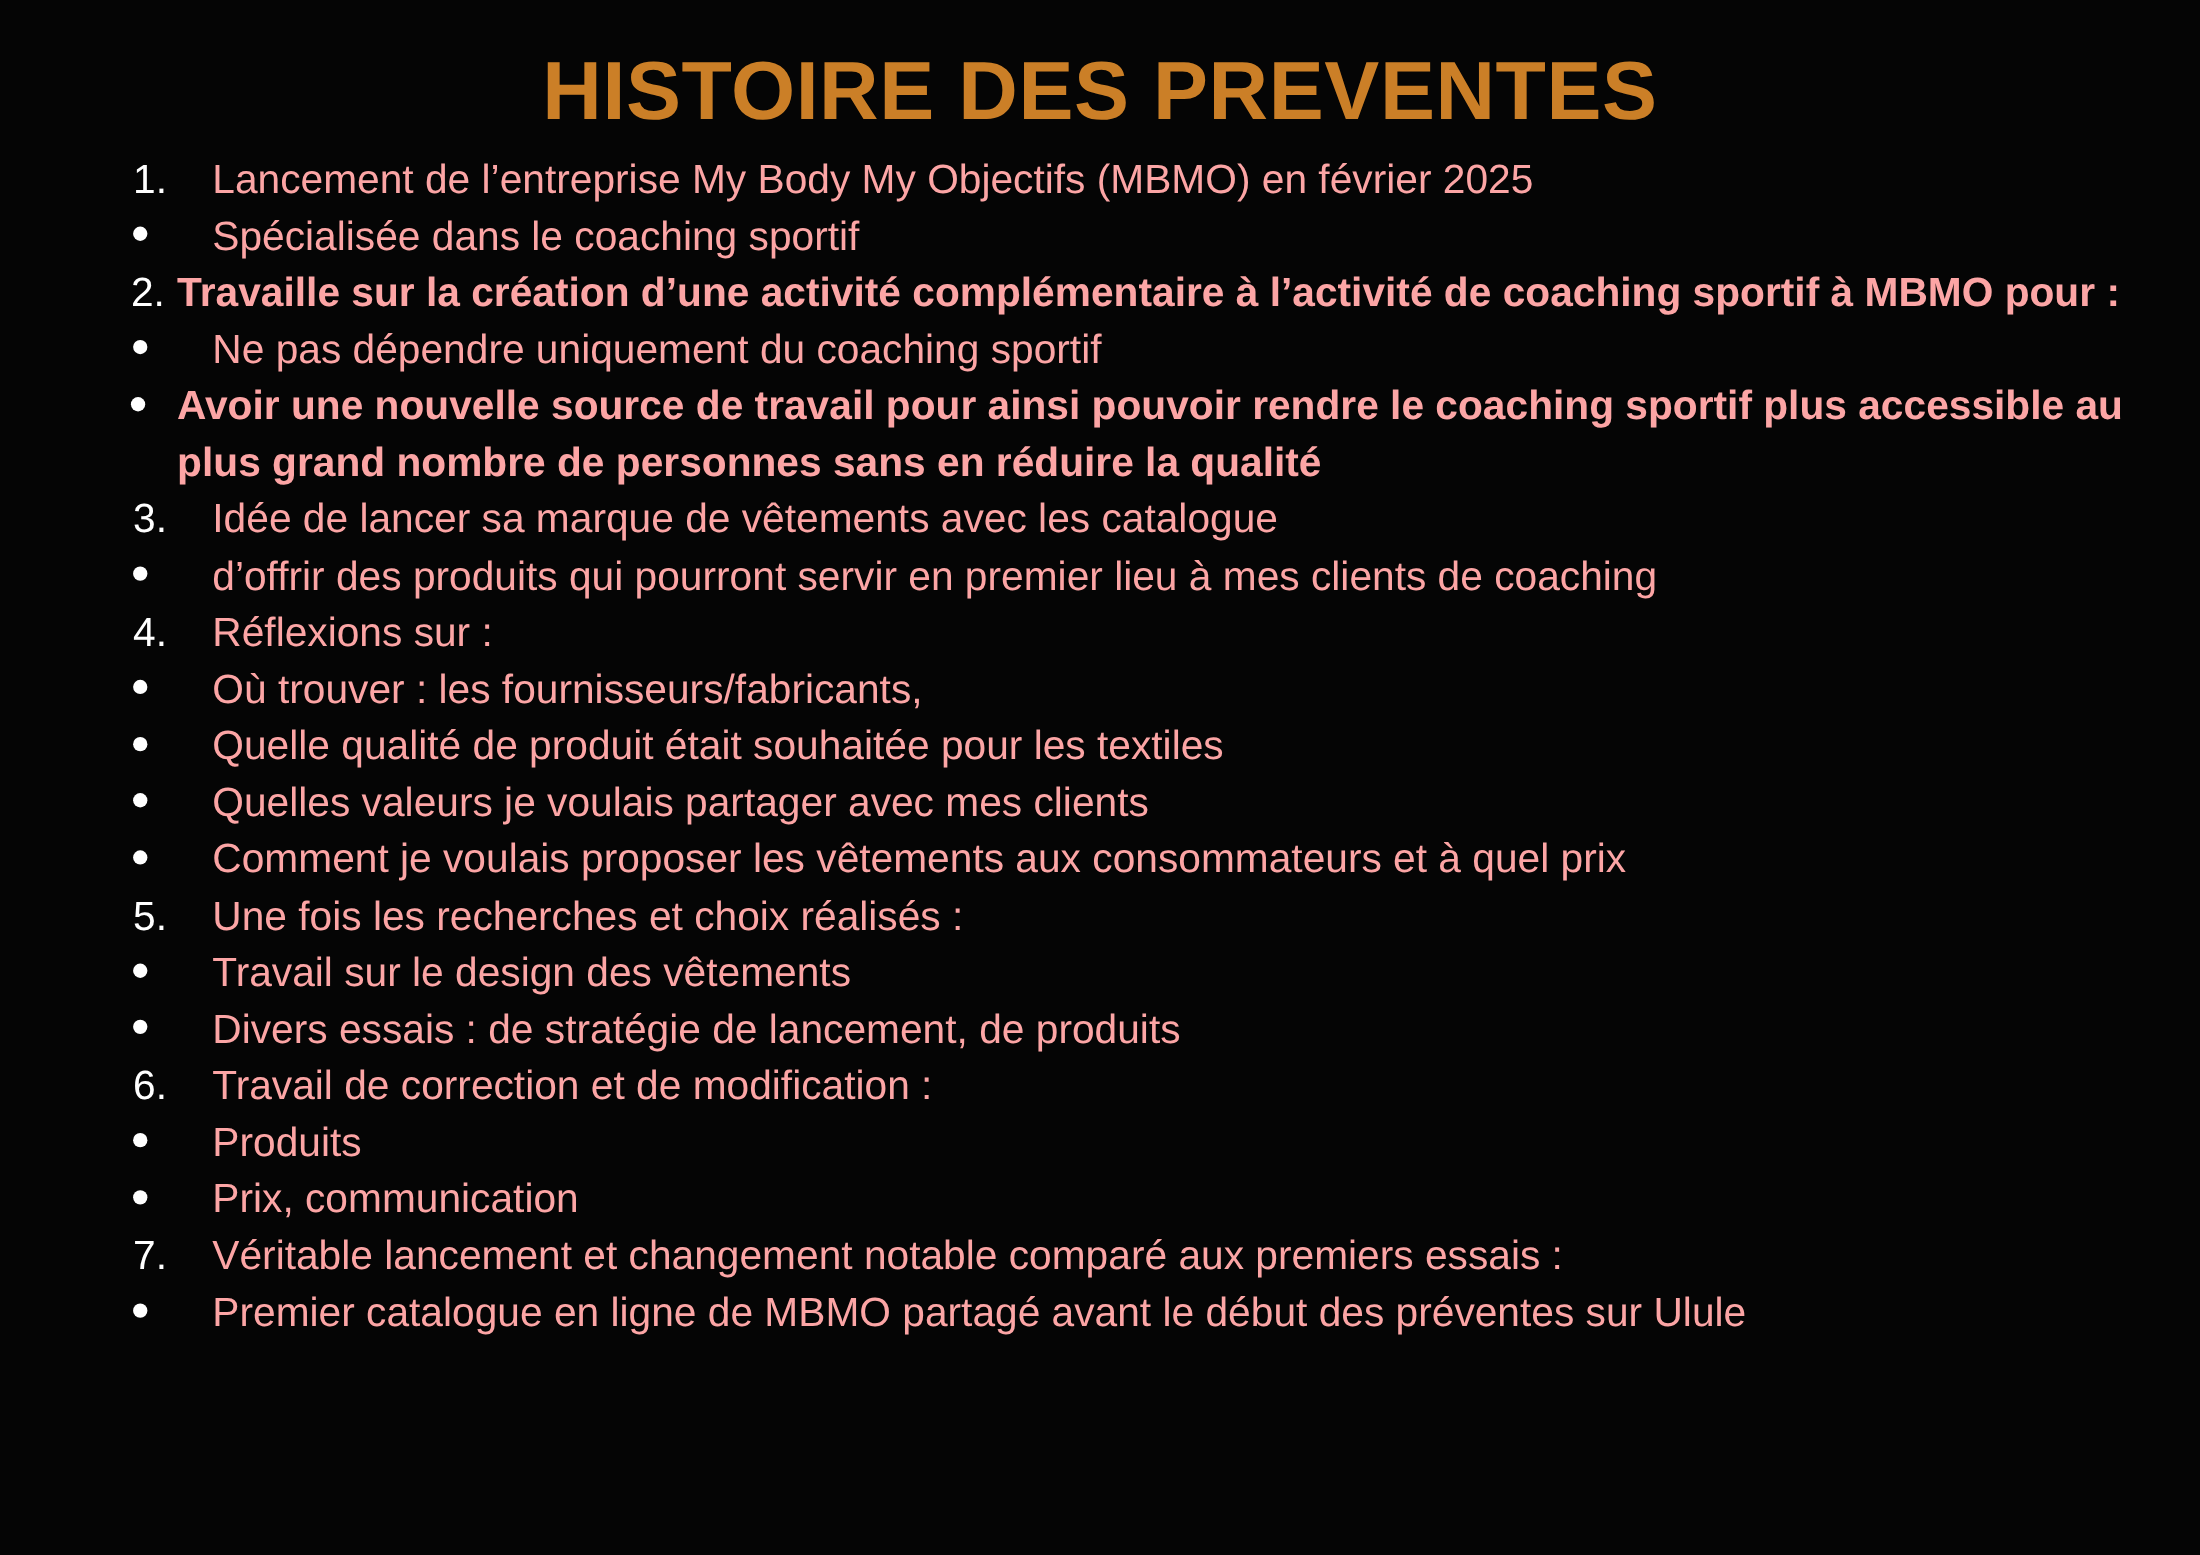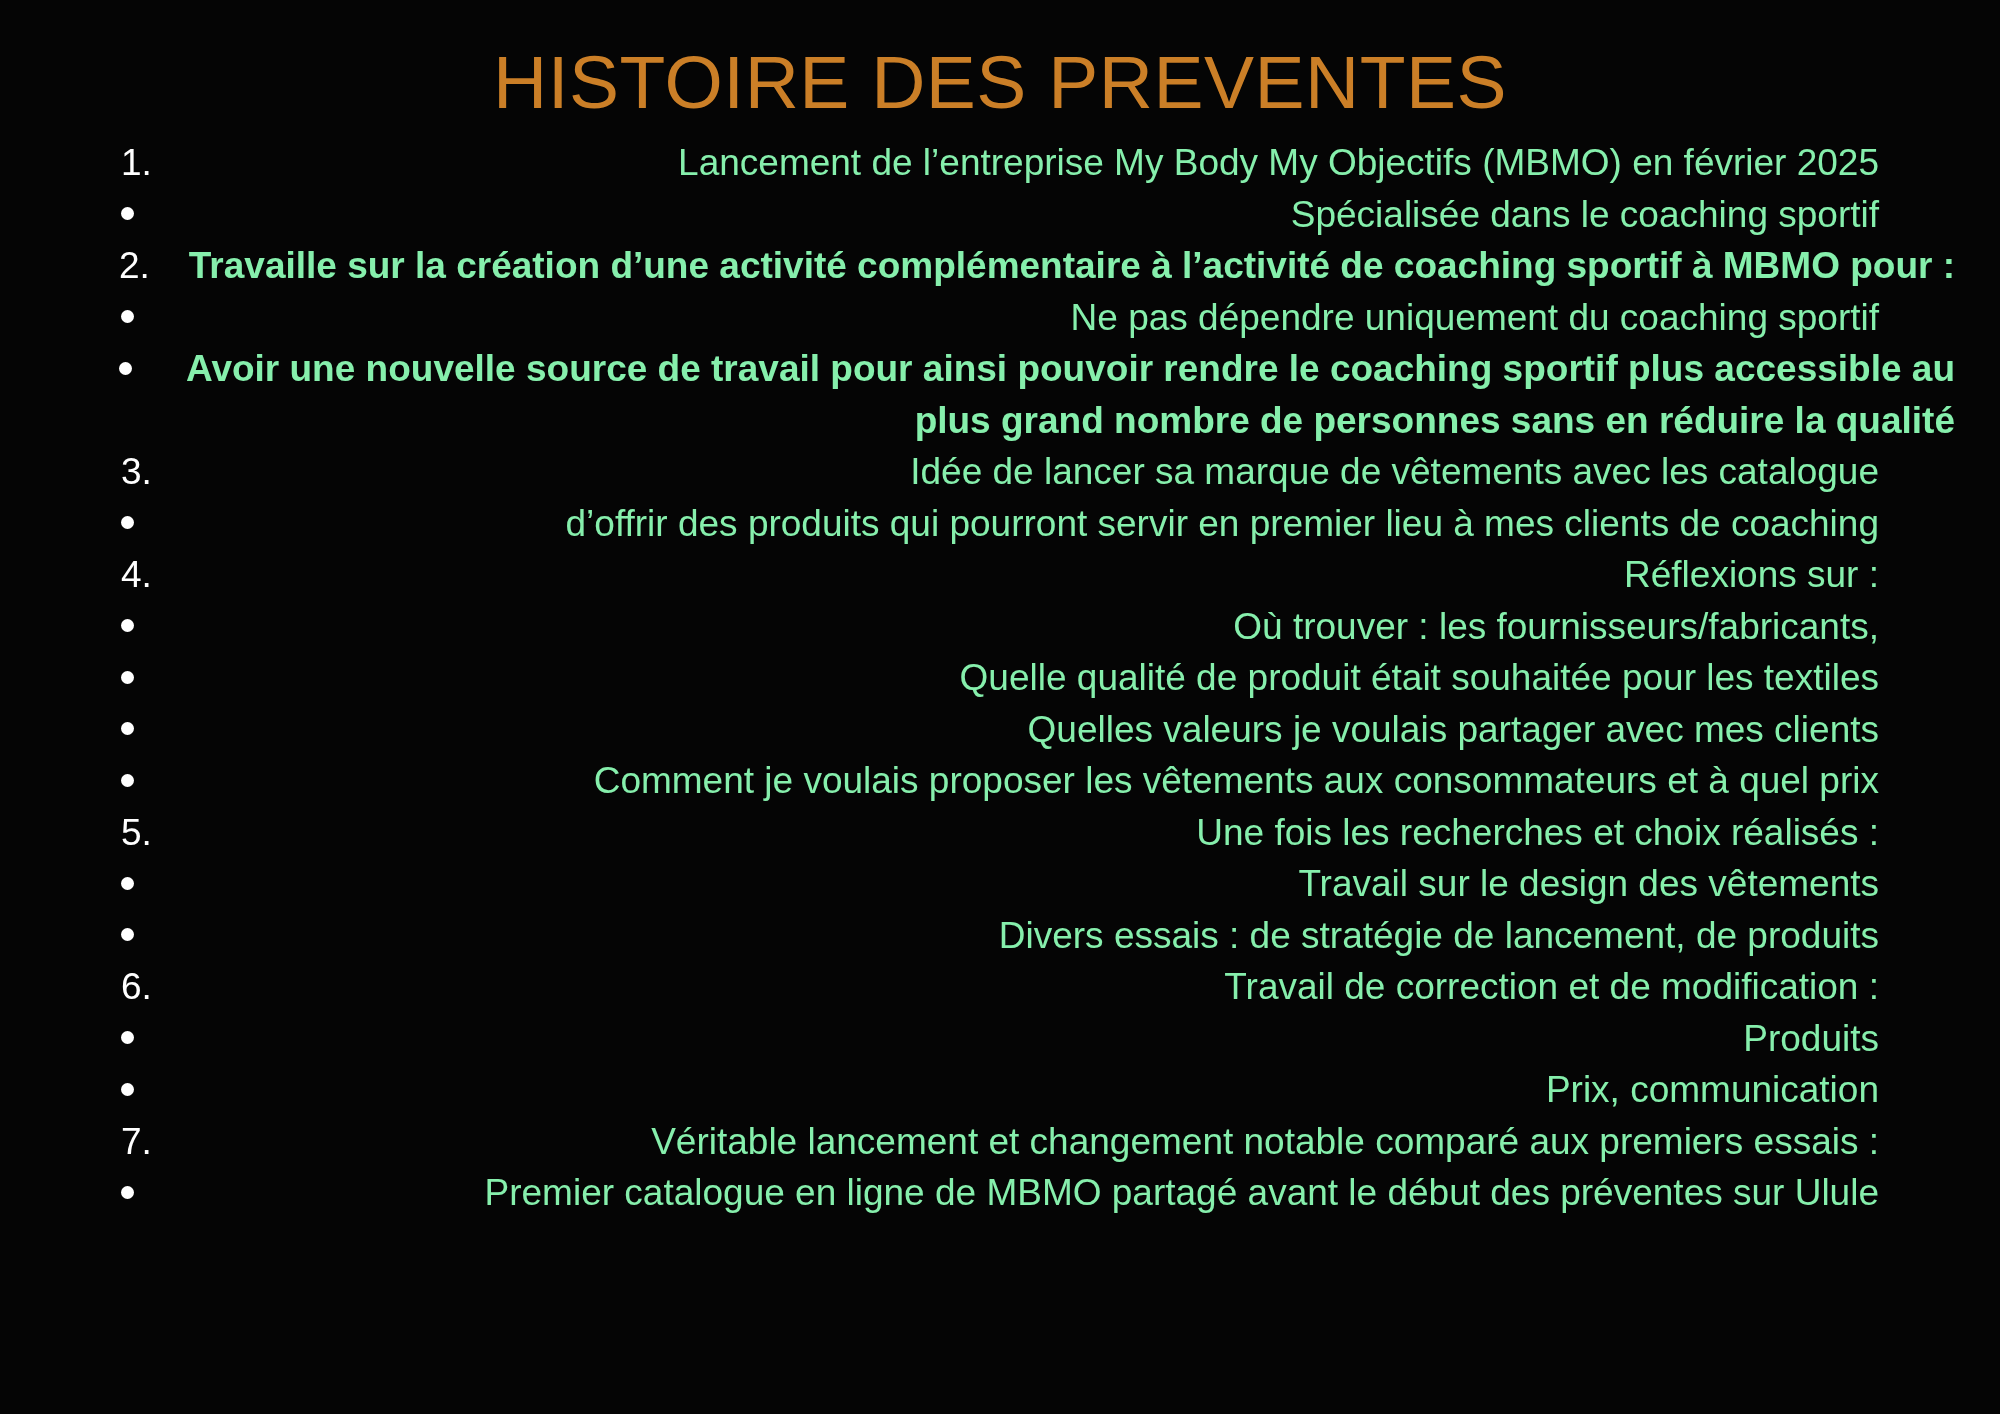--- a/index.html
+++ b/index.html
@@ -18,21 +18,21 @@
     position: relative;
     width: 2000px;
     height: 1414px;
     background: #050505;
     box-sizing: border-box;
     padding: 0;
   }
   .slide-title {
     text-align: center;
     font-size: 75px;
-    font-weight: 400;
+    font-weight: 700;
     letter-spacing: 0.5px;
     color: #cb7f27;
     margin: 0;
     padding-top: 42px;
     line-height: 1.08;
     font-family: "Liberation Sans", sans-serif;
   }
   .list-area {
     margin: 0;
     padding: 14px 45px 0 45px;
@@ -63,24 +63,24 @@
     width: 13px;
     height: 13px;
     border-radius: 50%;
     background: #ffffff;
     vertical-align: middle;
     position: relative;
     top: -3px;
   }
   .line-text {
     flex: 1 1 auto;
-    text-align: right;
+    text-align: left;
     font-size: 37px;
     line-height: 51.5px;
-    color: #86efac;
+    color: #fca5a5;
     white-space: pre-wrap;
     font-weight: 400;
     padding-right: 76px;
   }
   
   .line.tight .marker {
     padding-left: 74px;
     width: 42px;
   }
   .line.tight .line-text {

